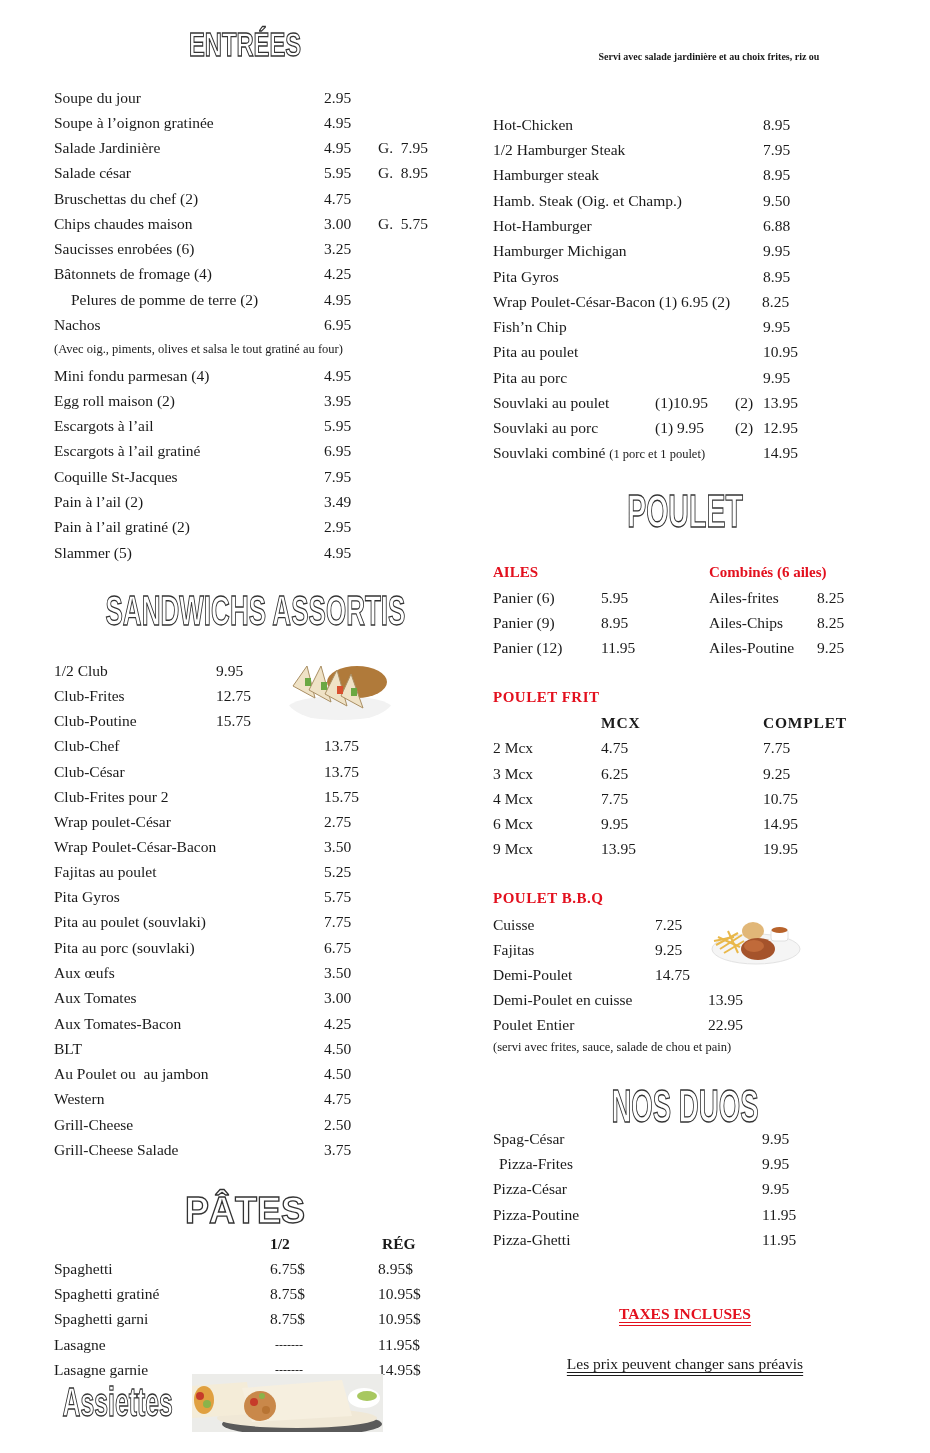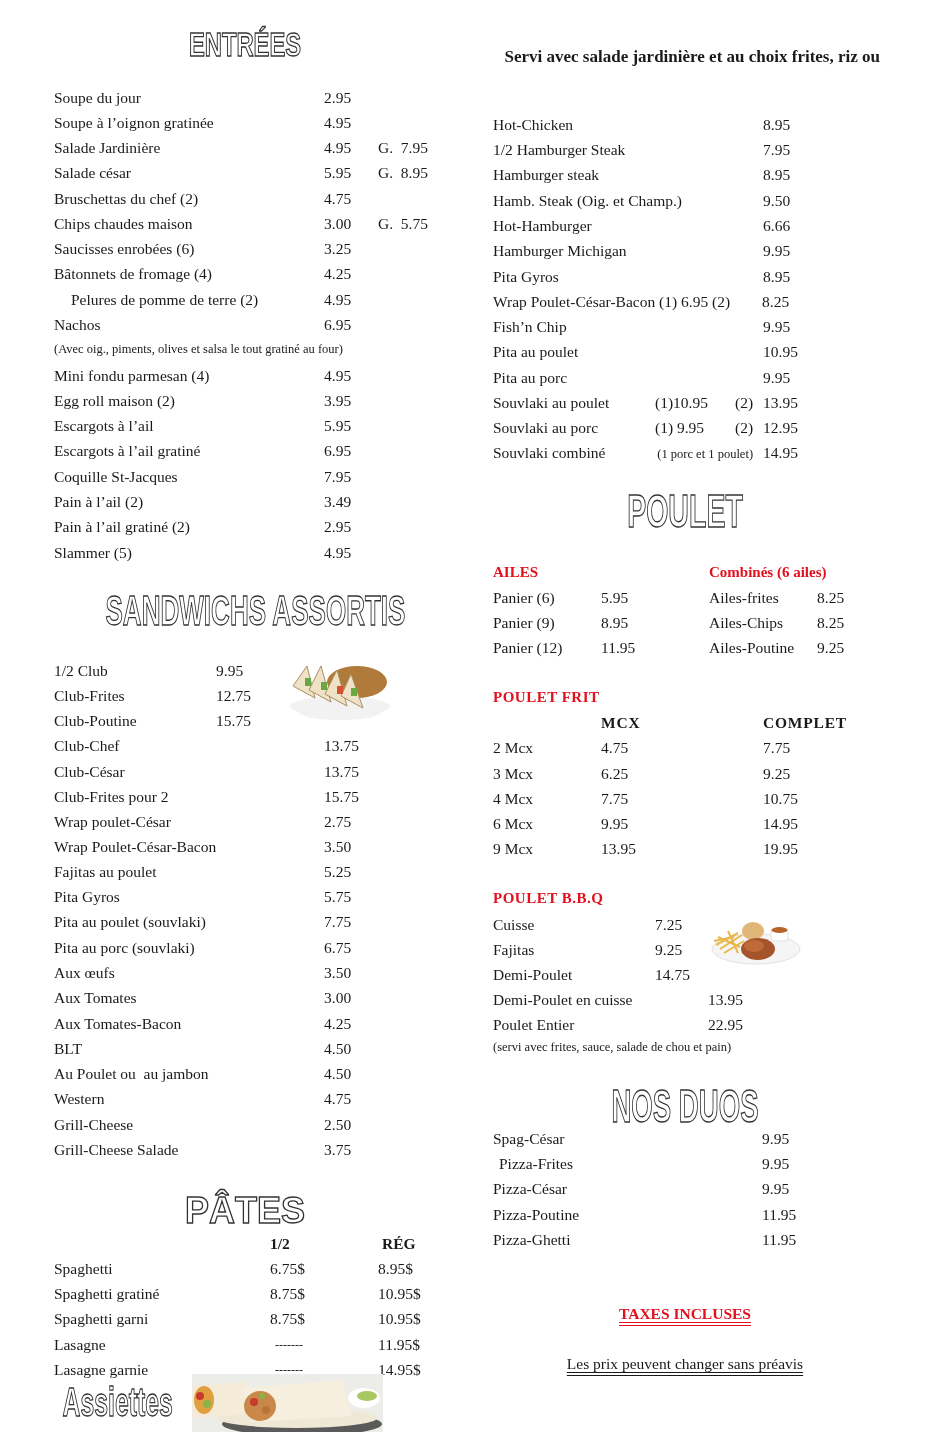--- a/index.html
+++ b/index.html
@@ -273,21 +273,21 @@
     <path d="M50,14 L150,6 L160,42 L60,48 Z" fill="#f6efdf"></path>
     <ellipse cx="68" cy="32" rx="16" ry="15" fill="#c9884a"></ellipse>
     <circle cx="62" cy="28" r="4" fill="#c63b2a"></circle>
     <circle cx="74" cy="36" r="4" fill="#b87433"></circle>
     <circle cx="70" cy="22" r="3" fill="#8ab34a"></circle>
     <ellipse cx="172" cy="24" rx="16" ry="10" fill="#ffffff"></ellipse>
     <ellipse cx="175" cy="22" rx="10" ry="5" fill="#a8c860"></ellipse>
   </svg>
 </div>
 
-<div class="abs bold" style="left:490px; top:46px; width:390px; text-align:right; font-size:17px; line-height:22px;">
+<div class="abs bold" style="left:514px; top:46px; width:390px; text-align:center; font-size:10px; line-height:22px;">
   <div>Servi avec salade jardinière et au choix frites, riz ou</div>
 </div>
 
 <div>
   <div class="row" style="left:493px; top:116px; width:400px;">
       <span style="left:0">Hot-Chicken</span>
       <span style="left:270px">8.95</span>
     </div>
   <div class="row" style="left:493px; top:141px; width:400px;">
       <span style="left:0">1/2 Hamburger Steak</span>
@@ -296,21 +296,21 @@
   <div class="row" style="left:493px; top:166px; width:400px;">
       <span style="left:0">Hamburger steak</span>
       <span style="left:270px">8.95</span>
     </div>
   <div class="row" style="left:493px; top:192px; width:400px;">
       <span style="left:0">Hamb. Steak (Oig. et Champ.)</span>
       <span style="left:270px">9.50</span>
     </div>
   <div class="row" style="left:493px; top:217px; width:400px;">
       <span style="left:0">Hot-Hamburger</span>
-      <span style="left:270px">6.66</span>
+      <span style="left:270px">6.88</span>
     </div>
   <div class="row" style="left:493px; top:242px; width:400px;">
       <span style="left:0">Hamburger Michigan</span>
       <span style="left:270px">9.95</span>
     </div>
   <div class="row" style="left:493px; top:268px; width:400px;">
       <span style="left:0">Pita Gyros</span>
       <span style="left:270px">8.95</span>
     </div>
   <div class="row" style="left:493px; top:293px; width:400px;">
@@ -338,21 +338,21 @@
   </div>
   <div class="row" style="left:493px; top:419px; width:400px;">
     <span style="left:0">Souvlaki au porc</span>
     <span style="left:162px; white-space:pre">(1) 9.95</span>
     <span style="left:242px">(2)</span>
     <span style="left:270px">12.95</span>
   </div>
   <div class="row" style="left:493px; top:444px; width:400px;">
     <span style="left:0">
       <span style="position:static">Souvlaki combiné</span>
-      <span style="position:static; font-size:12.5px;margin-left:48px;">(1 porc et 1 poulet)</span>
+      <span style="position:static; font-size:12.5px;">(1 porc et 1 poulet)</span>
     </span>
     <span style="left:270px">14.95</span>
   </div>
 </div>
 
 <div class="outline-title condensed" style="left:585px; top:488px; width:200px; font-size:46px; transform:scaleX(0.62);">POULET</div>
 
 <div>
   <div class="abs red" style="left:493px; top:564px; font-size:15px;">AILES</div>
   <div class="row" style="left:493px; top:589px; width:200px;">

